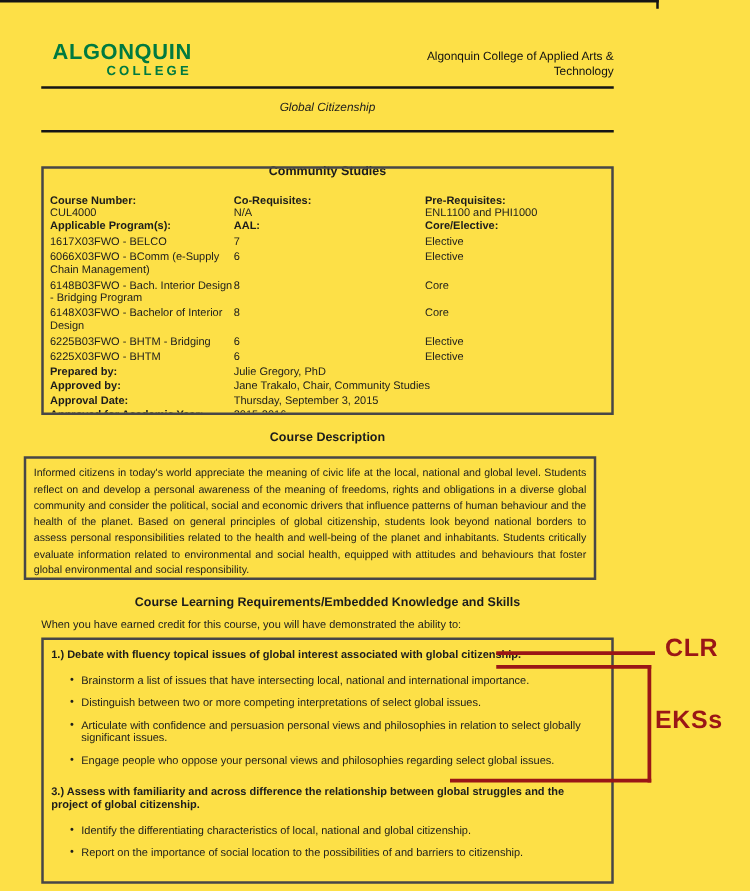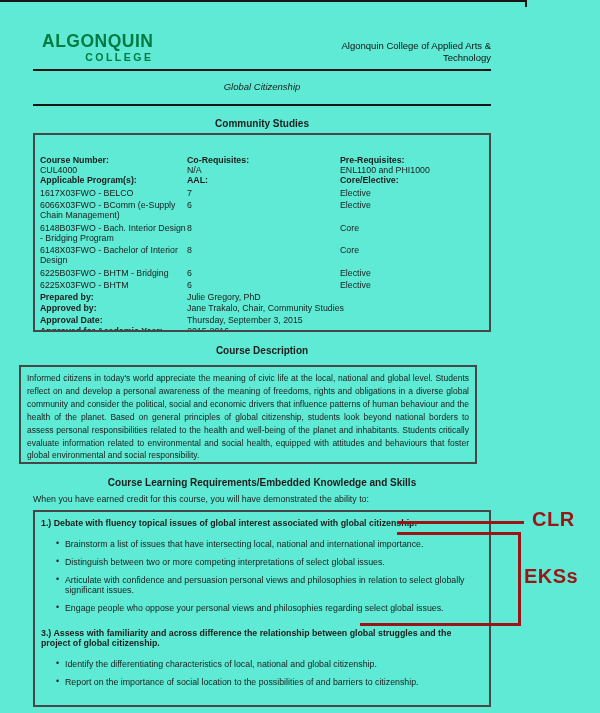--- a/index.html
+++ b/index.html
@@ -1,39 +1,39 @@
 <!DOCTYPE html>
 <html><head>
 <meta charset="utf-8">
 <style>
   * { margin:0; padding:0; box-sizing:border-box; }
   html,body { background:#e8e8e8; }
   #page {
-    position:relative; width:600px; height:713px; background:#5eead4;
+    position:relative; width:600px; height:713px; background:#fde047;
     font-family:"Liberation Sans", sans-serif; color:#1c1c1c; overflow:hidden;
     margin:0 auto;
   }
   .abs { position:absolute; }
   .rule { background:#151515; height:2px; }
   .centered { text-align:center; }
 
   
   #top-line { left:0; top:0; width:527px; height:2px; background:#151515; }
   #top-tick { left:525px; top:0; width:2px; height:7px; background:#151515; }
 
   
   #logo { left:42px; top:33px; line-height:1; }
   #logo .main { font-size:17.5px; font-weight:bold; color:var(--green,#007a40); letter-spacing:.5px; }
   #logo .sub  { font-size:10.5px; font-weight:bold; color:var(--green,#007a40); letter-spacing:2.5px; text-align:right; margin-top:1px; }
   #institution { left:231px; top:40px; width:260px; text-align:right; font-size:9.5px; line-height:11.5px; color:#111; }
 
   #rule-1 { left:33px; top:69px;  width:458px; }
   #rule-2 { left:33px; top:104px; width:458px; }
   #course-title { left:33px; top:81px; width:458px; font-size:9.5px; font-weight:normal; font-style:italic; }
-  #dept-title   { left:33px; top:118px; width:458px; font-size:10px; font-weight:bold; }
+  #dept-title   { left:33px; top:132px; width:458px; font-size:10px; font-weight:bold; }
 
   
   #info-box { left:33px; top:133px; width:458px; height:199px; border:2px solid #474747; padding:20px 5px; font-size:8.8px; line-height:10px; overflow:hidden; }
   .trow { display:grid; grid-template-columns:147px 153px 1fr; }
   .trow.prog { margin-top:2.5px; }
   .trow.meta { margin-top:1.5px; }
   .trow .lbl { font-weight:bold; }
   .trow .span2 { grid-column:2 / span 2; }
 
   

